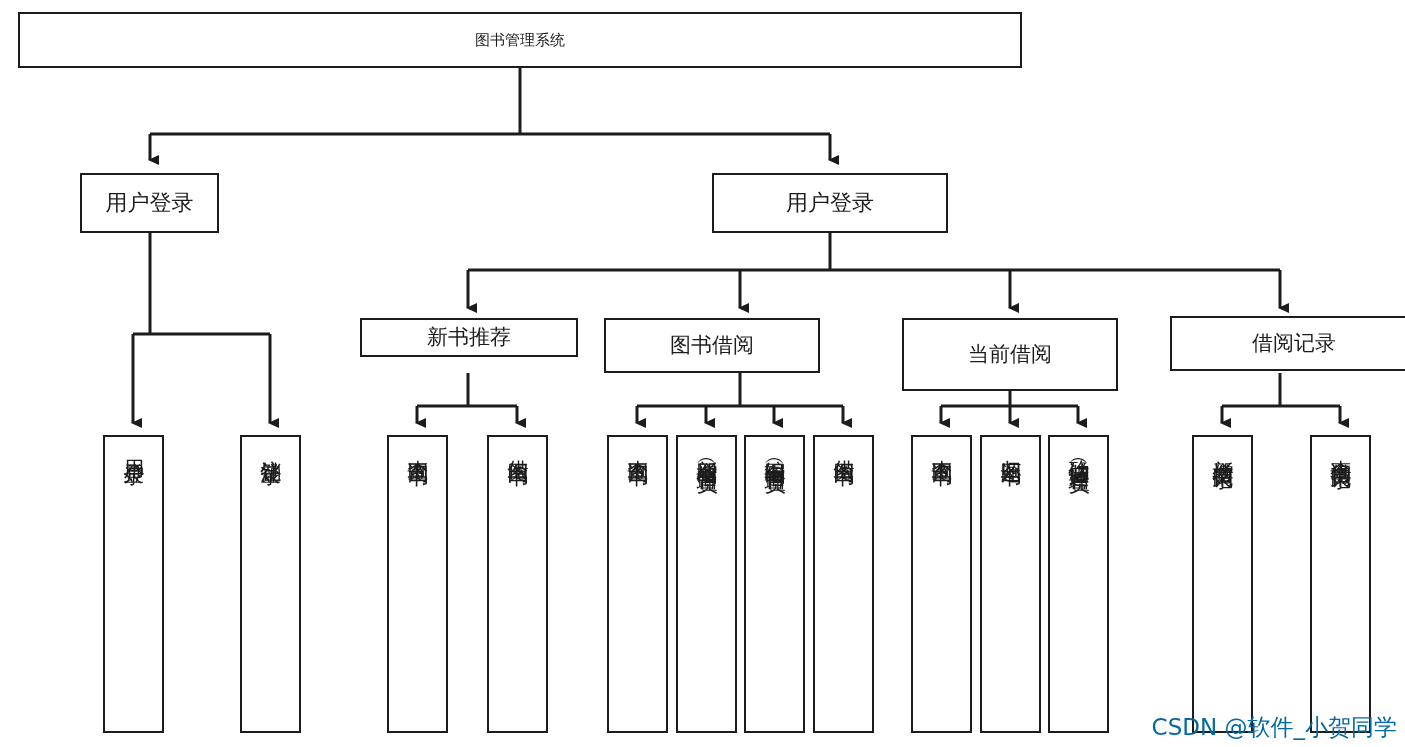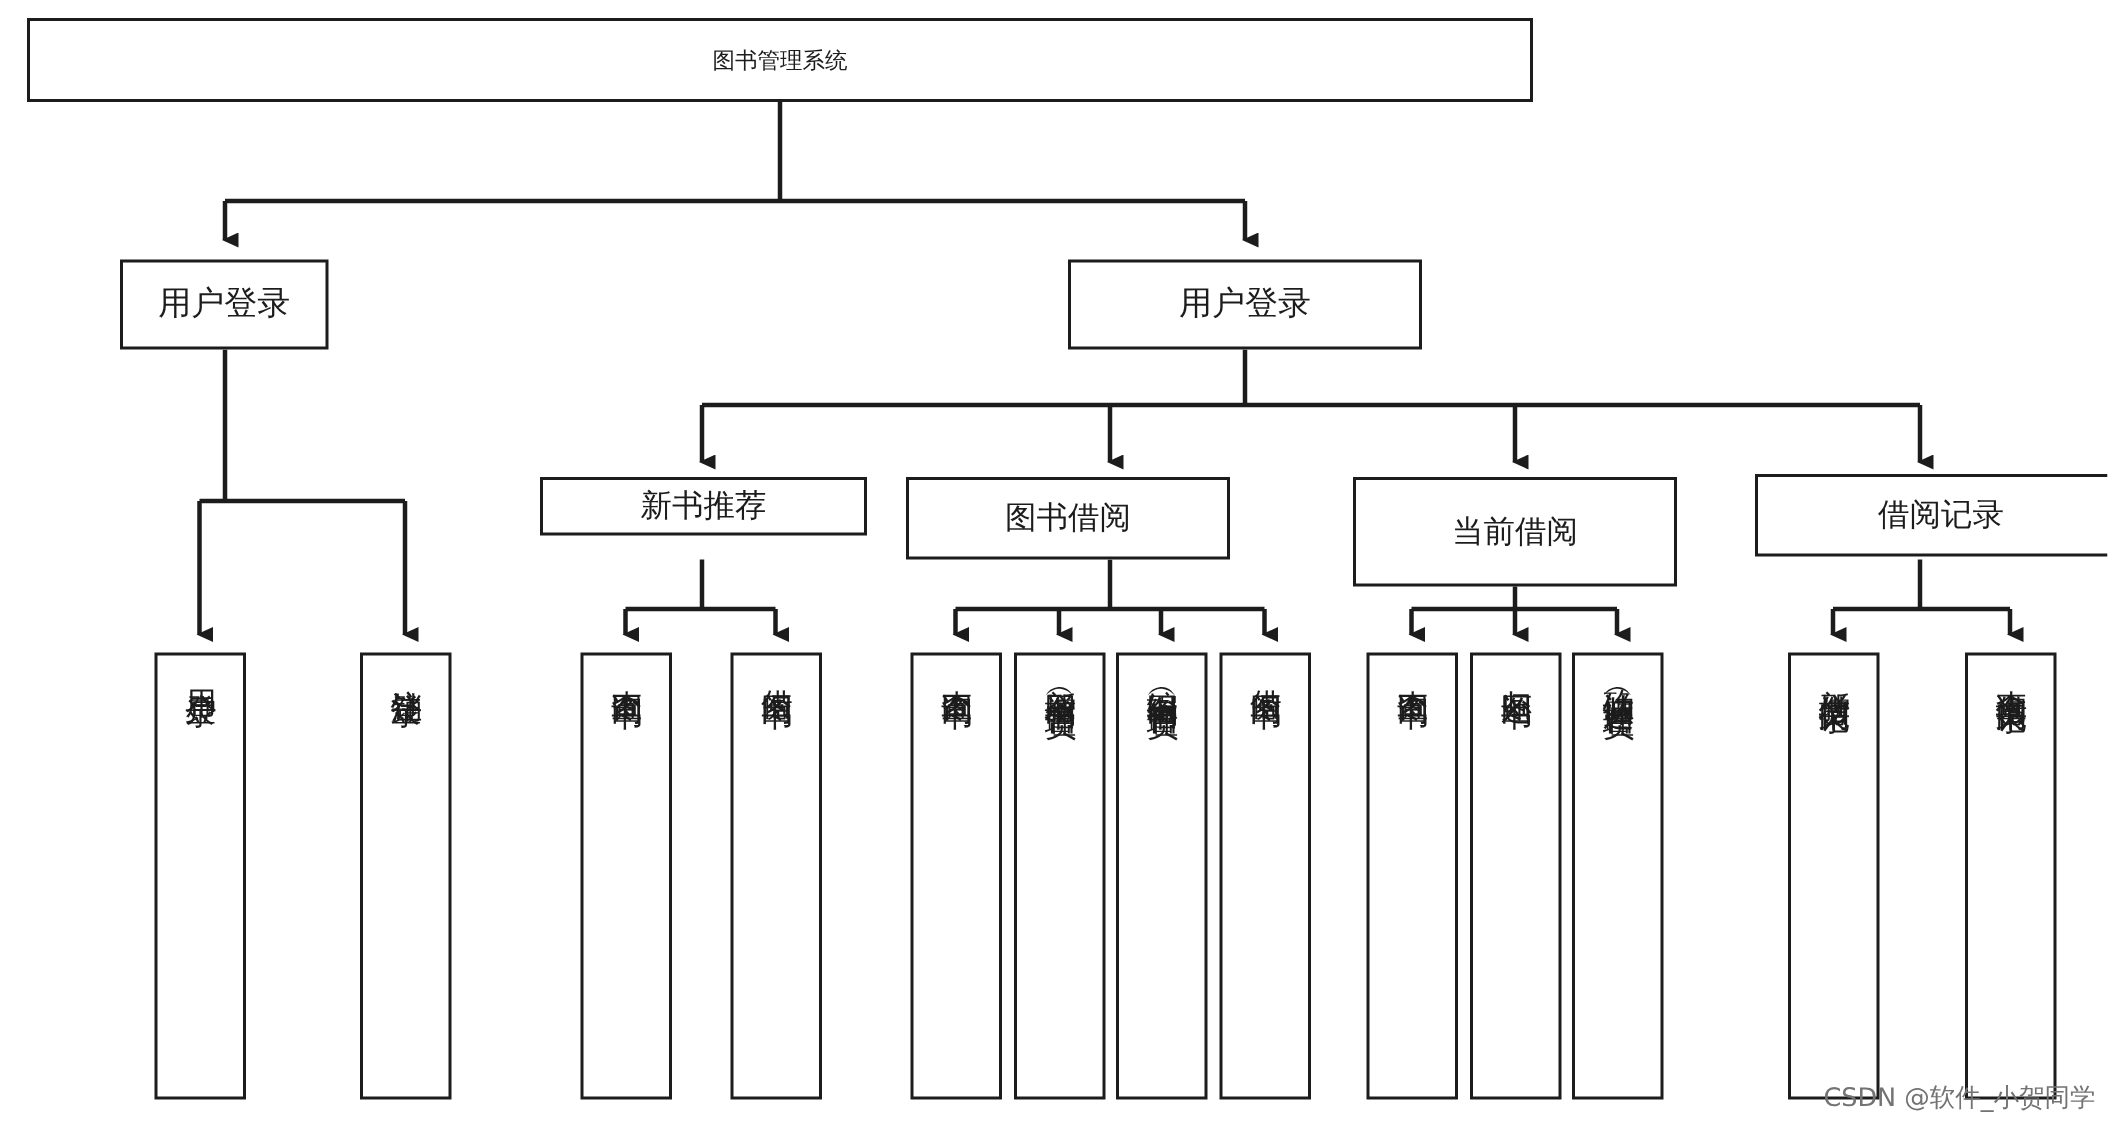--- a/index.html
+++ b/index.html
@@ -61,22 +61,22 @@
     font-size: 21px;
     writing-mode: vertical-rl;
     text-orientation: upright;
     letter-spacing: 2px;
     line-height: 1.0;
   }
   .watermark {
     position: absolute;
     right: 8px;
     bottom: 4px;
-    font-size: 17px;
-    color: #737373;
+    font-size: 23px;
+    color: #0369a1;
     z-index: 5;
     white-space: nowrap;
     user-select: none;
   }
 </style>
 </head>
 <body>
 
 <div id="diagram-root">
 

